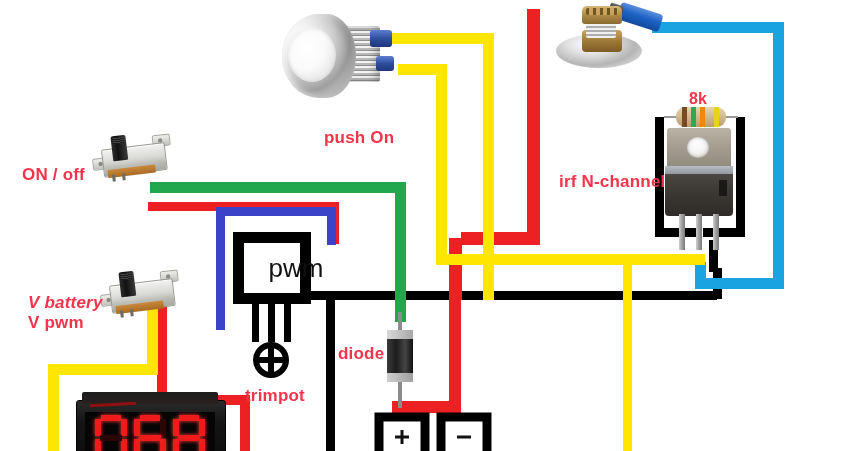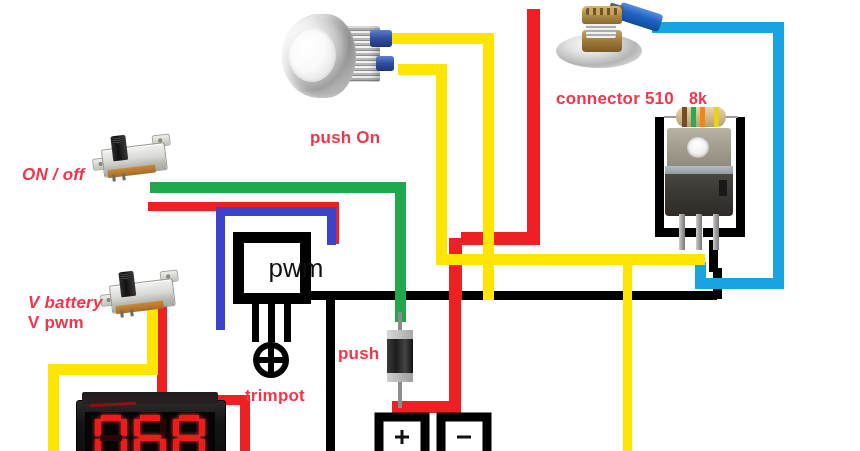--- a/index.html
+++ b/index.html
@@ -441,23 +441,23 @@
           <span class="seg seg-e on"></span>
             <span class="seg seg-f on"></span>
           <span class="seg seg-g on"></span>
         </div>
       </div>
     </div>
 
   </div>
 
   <div id="label-layer">
-    <div class="label" style="left:22px;  top:165px;font-style:italic;">ON / off</div>
+    <div class="label" style="left:22px;  top:165px;">ON / off</div>
     <div class="label" style="left:28px;  top:293px;font-style:italic;">V battery</div>
     <div class="label" style="left:28px;  top:313px;">V pwm</div>
-    <div class="label" style="left:310px; top:128px;">push On</div>
-    <div class="label" style="left:556px; top:89px;">connector 510</div>
+    <div class="label" style="left:324px; top:128px;">push On</div>
     <div class="label small" style="left:689px; top:90px;">8k</div>
-    <div class="label" style="left:338px; top:344px;">push</div>
+    <div class="label" style="left:559px; top:172px;">irf N-channel</div>
+    <div class="label" style="left:338px; top:344px;">diode</div>
     <div class="label" style="left:245px; top:386px;">trimpot</div>
   </div>
 
 </div>
 
 </body></html>

